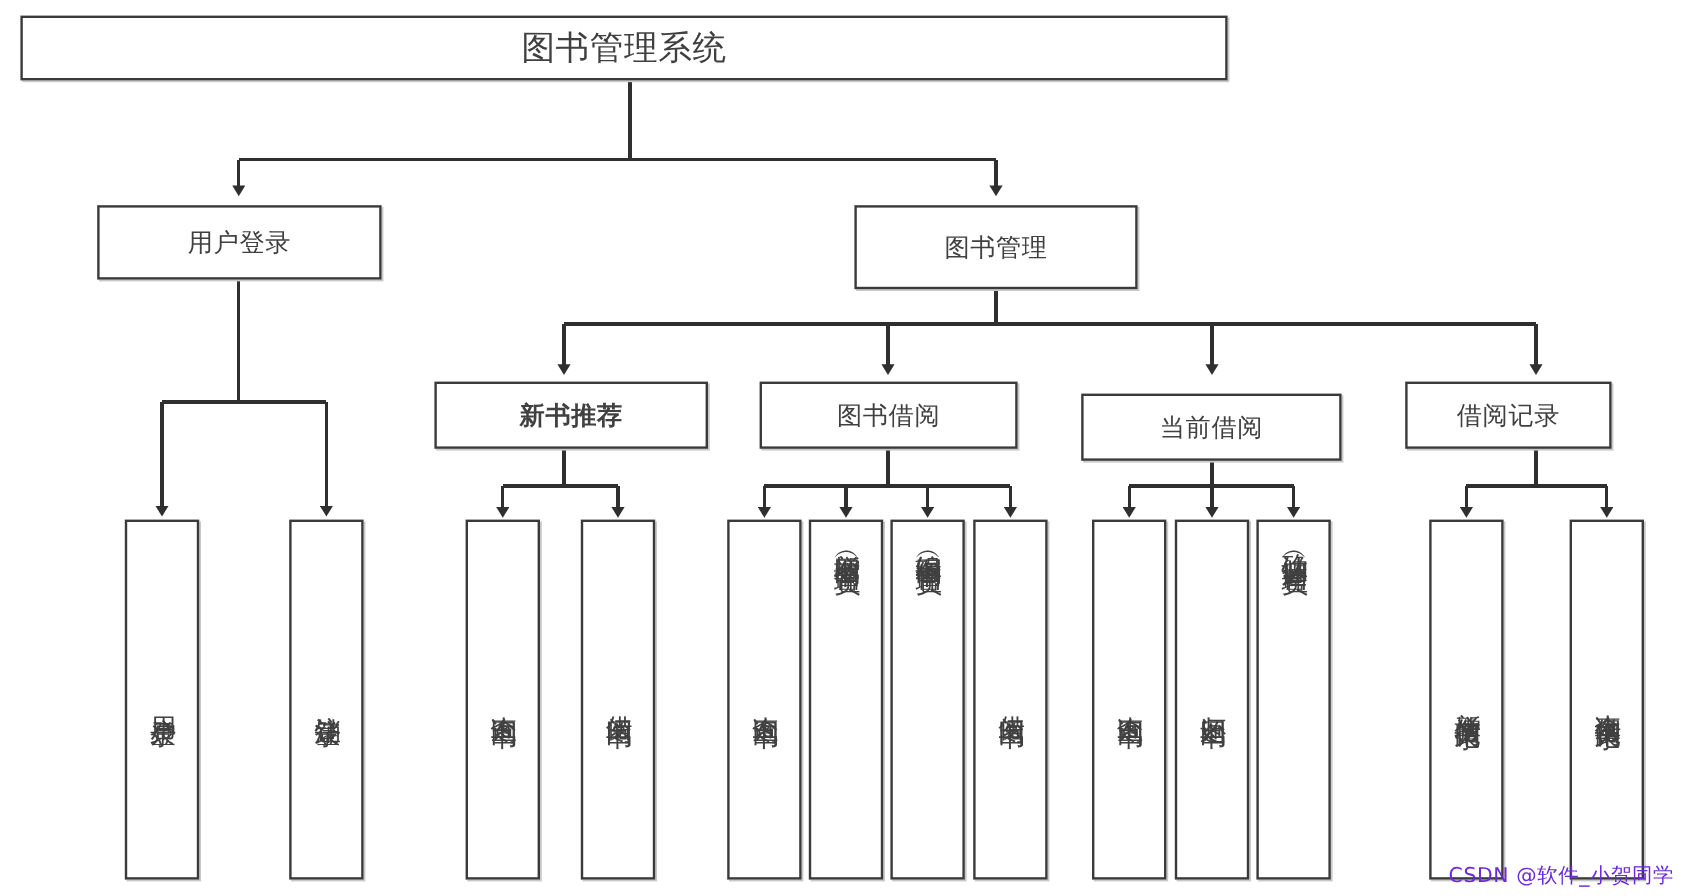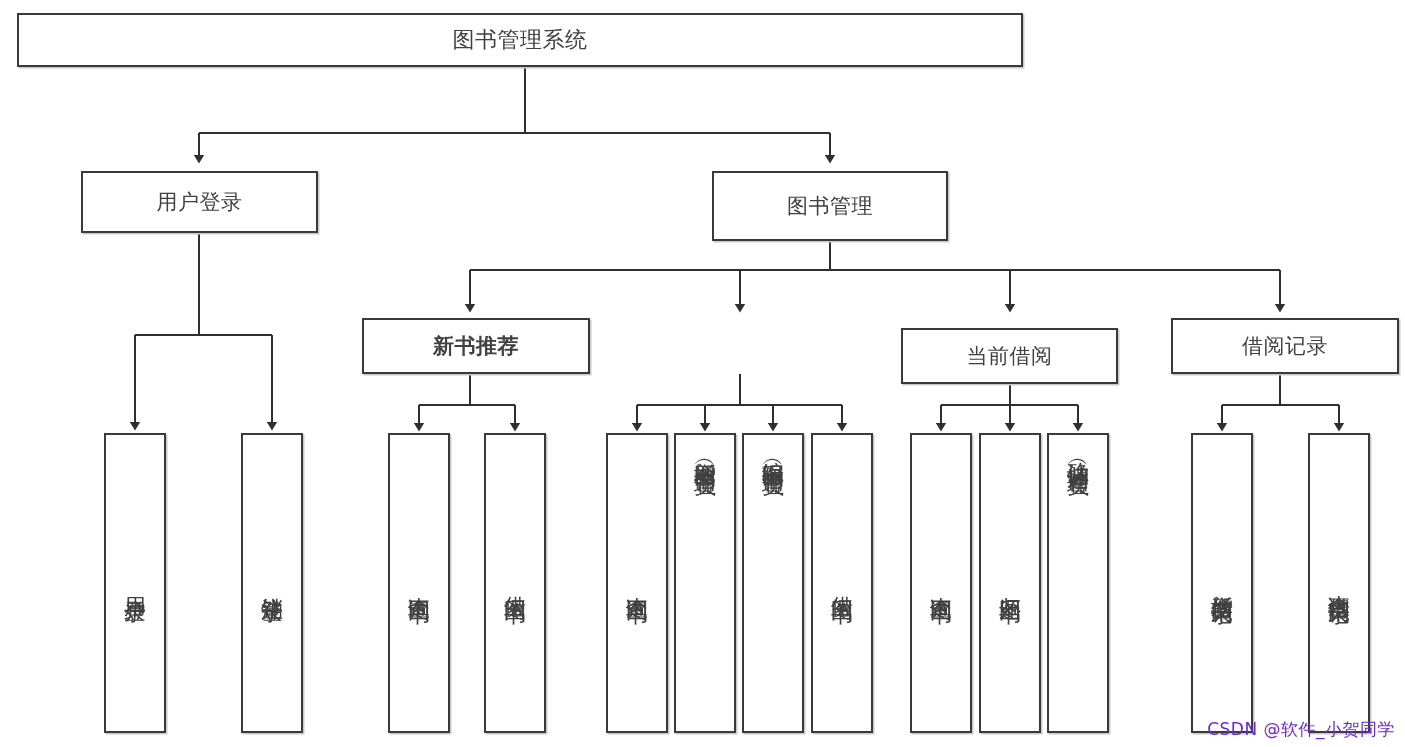--- a/index.html
+++ b/index.html
@@ -40,21 +40,21 @@
     color: #404040;
     text-align: center;
     line-height: 1.15;
     letter-spacing: 0.5px;
     white-space: nowrap;
   }
   .node.horizontal .node-label {
     font-size: 21px;
   }
   .node.root .node-label {
-    font-size: 22px;
+    font-size: 28px;
   }
   .node.vertical {
     align-items: flex-start;
     padding-top: 9px;
   }
   .node.vertical .node-label {
     writing-mode: vertical-rl;
     text-orientation: upright;
     font-size: 22px;
     line-height: 1.0;
@@ -141,26 +141,29 @@
   </div>
 
   <div class="node horizontal" style="left:712px; top:171px; width:236px; height:70px;">
     <span class="node-label">图书管理</span>
   </div>
 
   <div class="node horizontal" style="left:362px; top:318px; width:228px; height:56px;font-weight:bold;">
     <span class="node-label">新书推荐</span>
   </div>
 
+  <div class="node horizontal" style="left:633px; top:318px; width:215px; height:56px;">
+    <span class="node-label">图书借阅</span>
+  </div>
 
   <div class="node horizontal" style="left:901px; top:328px; width:217px; height:56px;">
     <span class="node-label">当前借阅</span>
   </div>
 
-  <div class="node horizontal" style="left:1171px; top:318px; width:228px; height:56px;">
+  <div class="node horizontal" style="left:1171px; top:318px; width:172px; height:56px;">
     <span class="node-label">借阅记录</span>
   </div>
 
   <div class="node vertical center-v" style="left:104px; top:433px; width:62px; height:300px;">
     <span class="node-label">用户登录</span>
   </div>
 
   <div class="node vertical center-v" style="left:241px; top:433px; width:62px; height:300px;">
     <span class="node-label">注销登录</span>
   </div>

